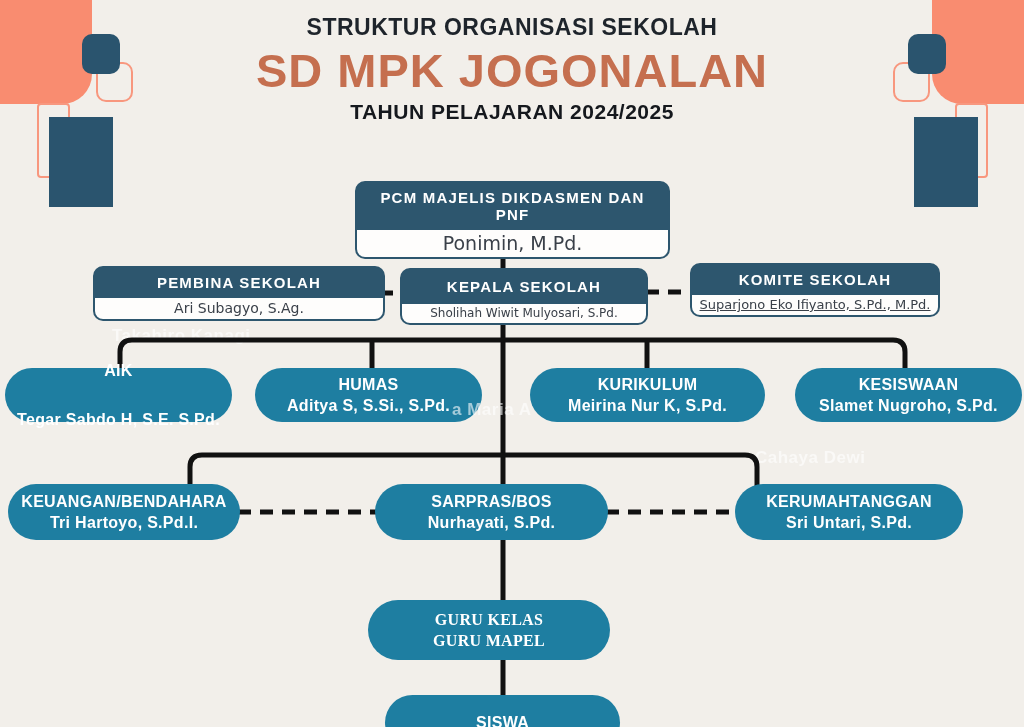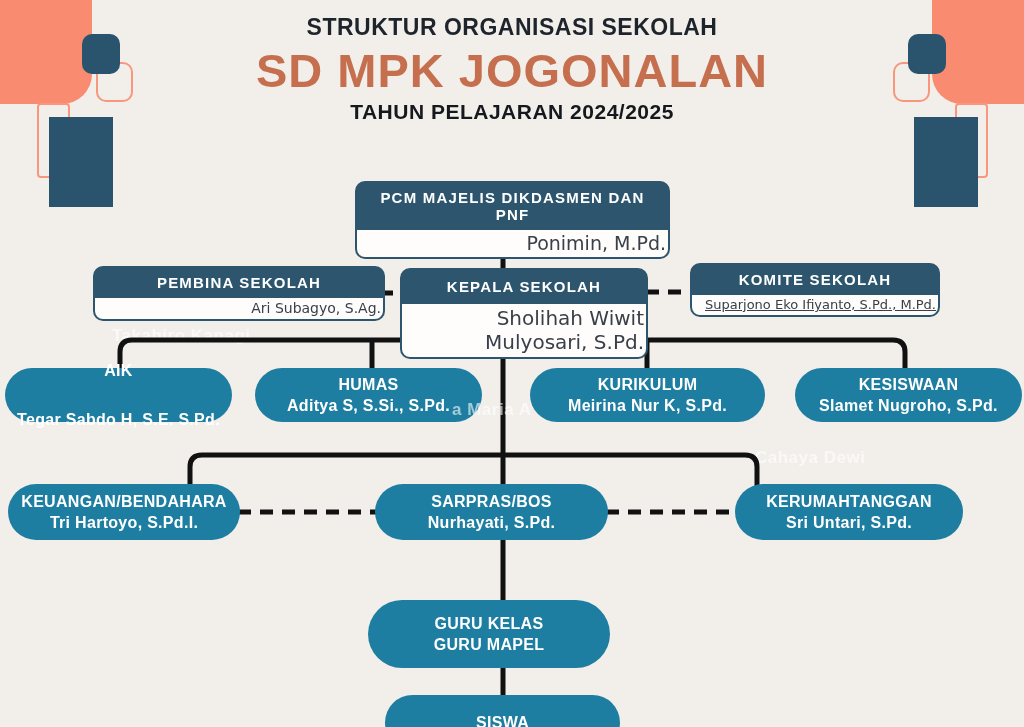--- a/index.html
+++ b/index.html
@@ -29,48 +29,48 @@
   
   #connectors { position:absolute; left:0; top:0; z-index:1; }
   
   .hbox { position:absolute; z-index:2; }
   .hbox .hd {
     background:#2D566E; color:#fff; text-align:center; font-weight:700;
     letter-spacing:1.2px; font-size:15px; padding:6px 4px 5px;
     border:2px solid #2D566E; border-radius:10px 10px 0 0;
   }
   .hbox .nm {
-    background:#FEFDFC; color:#3A4049; text-align:right;
+    background:#FEFDFC; color:#3A4049; text-align:center;
     border:2px solid #2D566E; border-top:0; border-radius:0 0 10px 10px;
     font-family:"DejaVu Sans", sans-serif; padding:2px 2px 3px;
   }
   #node-root { left:355px; top:181px; width:315px; }
   #node-root .nm { font-size:19px; }
   #node-pembina { left:93px; top:266px; width:292px; }
   #node-pembina .nm { font-size:14px; }
   #node-kepala { left:400px; top:268px; width:248px; }
   #node-kepala .hd { padding:8px 20px 7px; }
-  #node-kepala .nm { font-size:20px; }
+  #node-kepala .nm { font-size:12px; }
   #node-komite { left:690px; top:263px; width:250px; }
   #node-komite .nm { font-size:13px;text-decoration:underline; }
   
   .pill {
     position:absolute; z-index:2; background:#1E7EA1; border-radius:40px;
     color:#fff; display:flex; flex-direction:column; justify-content:center;
     align-items:center; text-align:center; font-weight:700; font-size:16px;
     line-height:1.32; letter-spacing:0.3px;
   }
   #pill-aik        { left:5px;   top:368px; width:227px; height:54px;gap:28px; }
   #pill-humas      { left:255px; top:368px; width:227px; height:54px; }
   #pill-kurikulum  { left:530px; top:368px; width:235px; height:54px; }
   #pill-kesiswaan  { left:795px; top:368px; width:227px; height:54px; }
   #pill-keuangan   { left:8px;   top:484px; width:232px; height:56px; }
   #pill-sarpras    { left:375px; top:484px; width:233px; height:56px; }
   #pill-kerumah    { left:735px; top:484px; width:228px; height:56px; }
-  #pill-guru       { left:368px; top:600px; width:242px; height:68px; }
+  #pill-guru       { left:368px; top:600px; width:242px; height:60px;font-family:Liberation Serif, serif; }
   #pill-siswa      { left:385px; top:695px; width:235px; height:55px; }
   
   .wm { position:absolute; font-weight:700; font-size:17px; color:rgba(255,255,255,0.6);
         letter-spacing:0.5px; white-space:nowrap; }
   .wm.under { z-index:0; }
   .wm.over  { z-index:3;margin-top:40px; }
   #wm1 { left:112px; top:326px; }
   #wm2 { left:452px; top:360px; }
   #wm3 { left:755px; top:448px; }
 </style>

